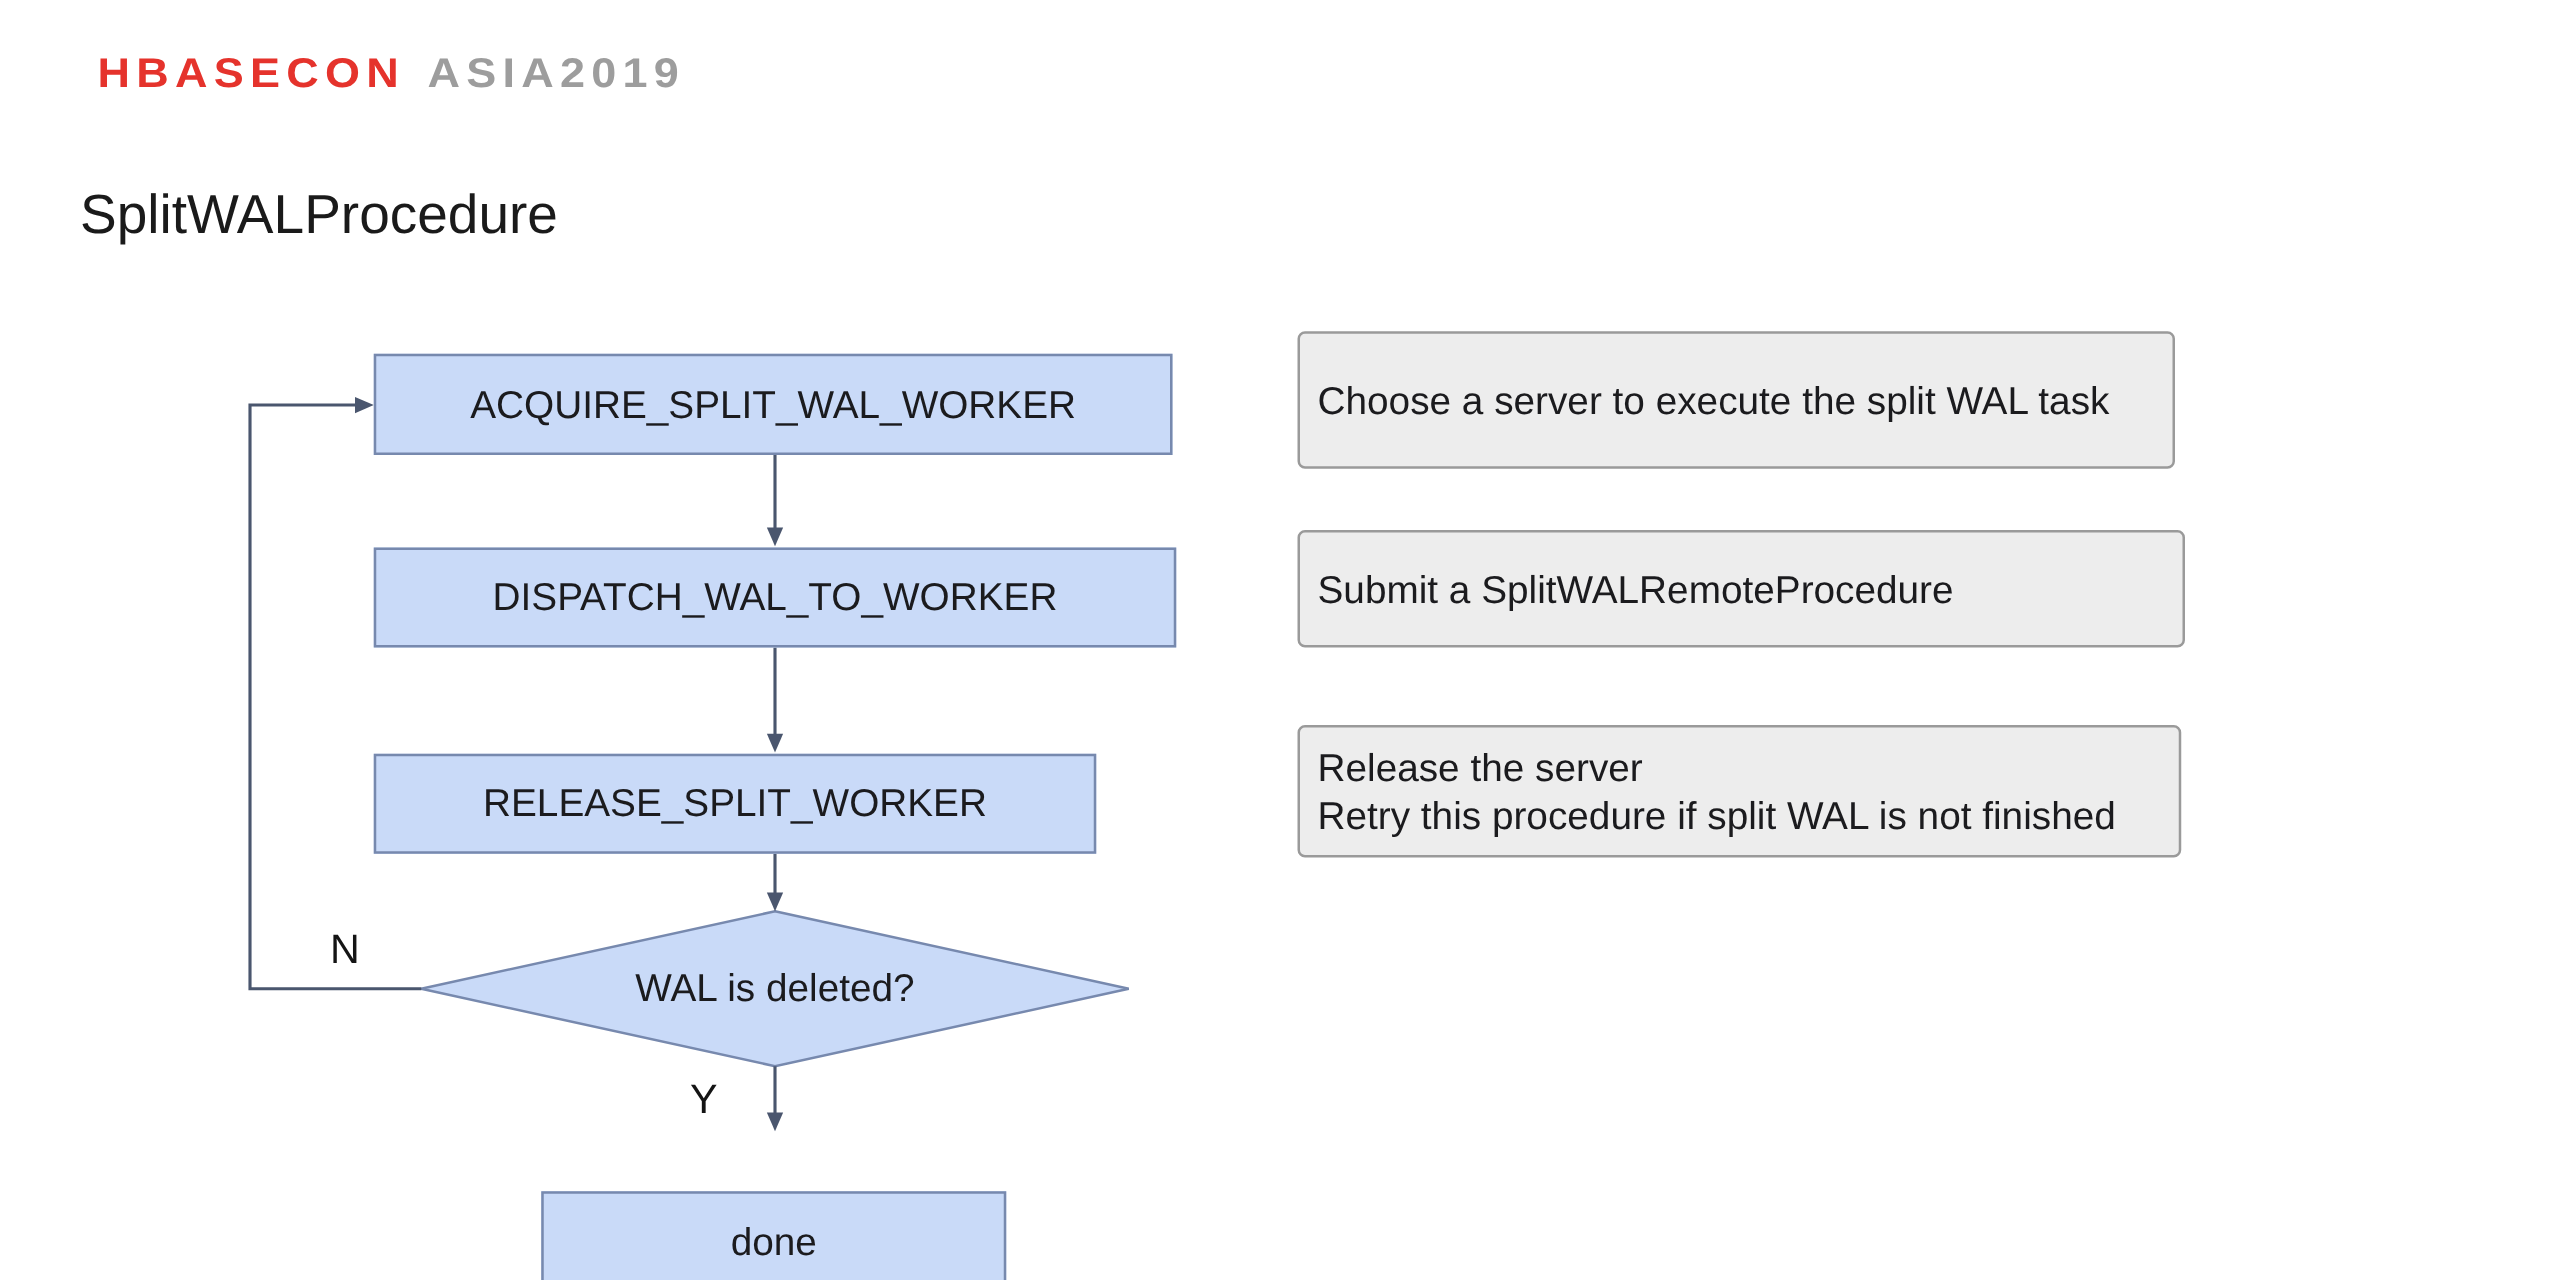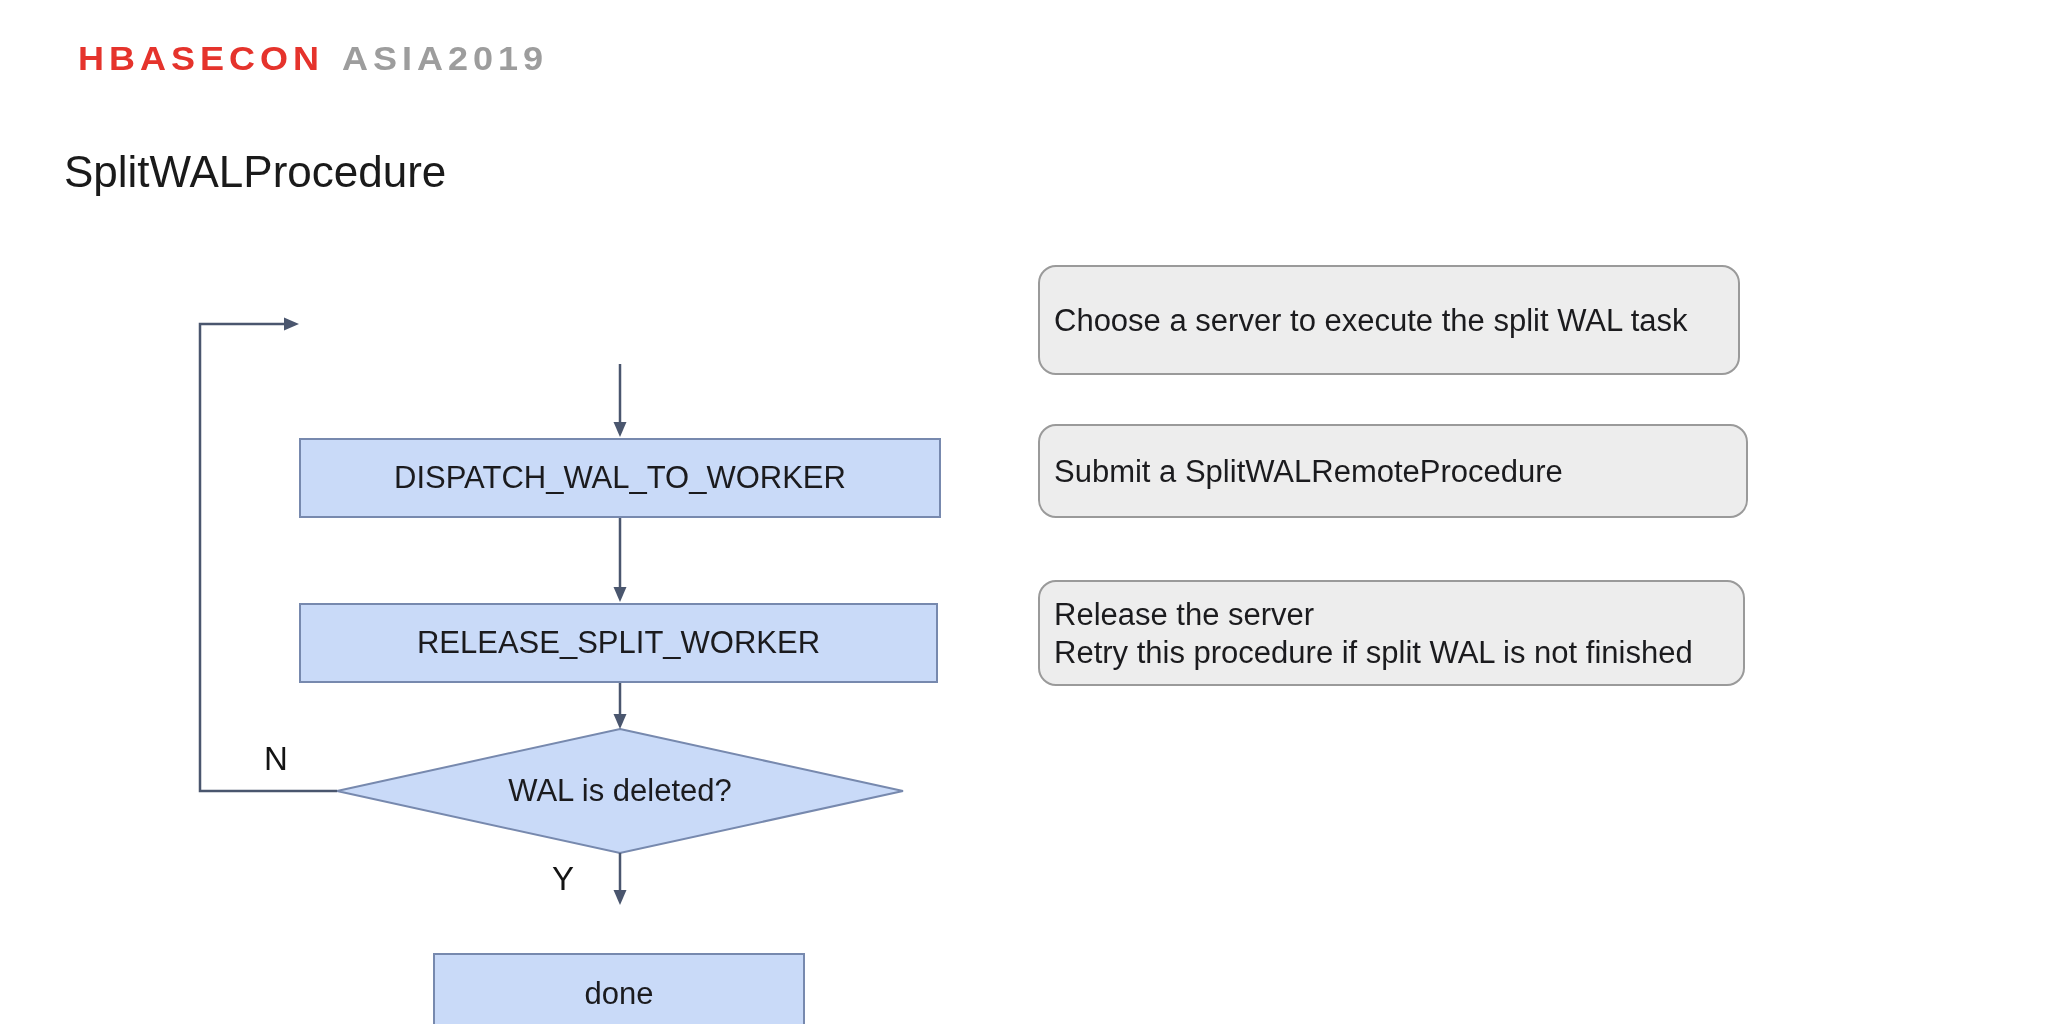--- a/index.html
+++ b/index.html
@@ -28,35 +28,35 @@
   .node{
     position:absolute;
     background:var(--node-fill,#c9daf8);
     border:2px solid var(--node-border,#7789ae);
     box-sizing:border-box;
     display:flex;align-items:center;justify-content:center;
     font-size:31px;
   }
   .node.step1{left:299px;top:283px;width:639px;height:81px;}
   .node.step2{left:299px;top:438px;width:642px;height:80px;}
-  .node.step3{left:299px;top:603px;width:639px;height:80px;text-align:center;}
+  .node.step3{left:299px;top:603px;width:578px;height:80px;text-align:center;}
   .node.terminal{left:433px;top:905px;width:372px;height:82px;margin-top:48px;}
   .diamond-label{
     position:absolute;left:470px;top:772px;width:300px;height:38px;
     display:flex;align-items:center;justify-content:center;font-size:31px;
   }
   .branch-label{position:absolute;font-size:33px;line-height:1;color:#141414;}
   .branch-label.no{left:264px;top:742px;}
   .branch-label.yes{left:552px;top:862px;}
   
   .note{
     position:absolute;
     background:var(--note-fill,#ededed);
     border:2px solid var(--note-border,#9a9a9a);
-    border-radius:18px;
+    border-radius:6px;
     box-sizing:border-box;
     display:flex;flex-direction:column;justify-content:center;
     padding:1px 18px 0 14px;
     font-size:31px;line-height:38px;
   }
   .note.n1{left:1038px;top:265px;width:702px;height:110px;}
   .note.n2{left:1038px;top:424px;width:710px;height:94px;}
   .note.n3{left:1038px;top:580px;width:707px;height:106px;}
 </style>
 </head>
@@ -84,20 +84,23 @@
     <line class="wire" x1="620" y1="683" x2="620" y2="715"></line>
     <polygon class="head" points="620,729 613.5,714 626.5,714"></polygon>
 
     <line class="wire" x1="620" y1="853" x2="620" y2="891"></line>
     <polygon class="head" points="620,905 613.5,890 626.5,890"></polygon>
 
     <polyline class="wire" points="337,791 200,791 200,324 284,324"></polyline>
     <polygon class="head" points="299,324 284,317.5 284,330.5"></polygon>
   </svg>
 
+  <div class="node step1">
+    <span>ACQUIRE_SPLIT_WAL_WORKER</span>
+  </div>
   <div class="node step2">
     <span>DISPATCH_WAL_TO_WORKER</span>
   </div>
   <div class="node step3">
     <span>RELEASE_SPLIT_WORKER</span>
   </div>
 
   <div class="diamond-label">WAL is deleted?</div>
   <div class="branch-label no">N</div>
   <div class="branch-label yes">Y</div>

